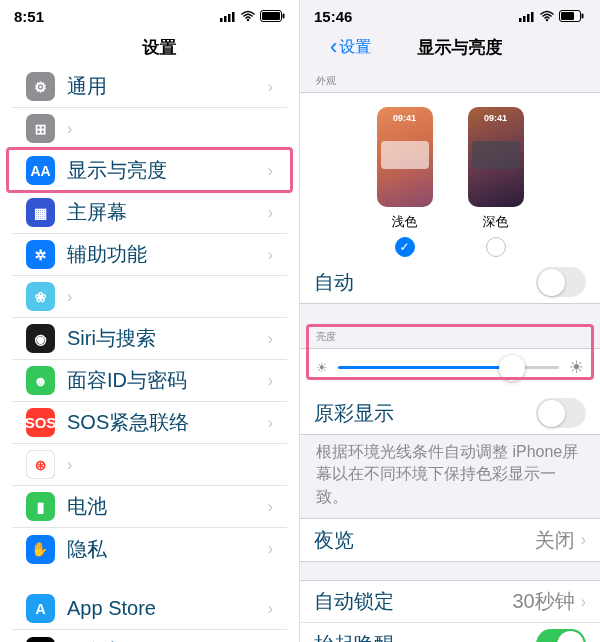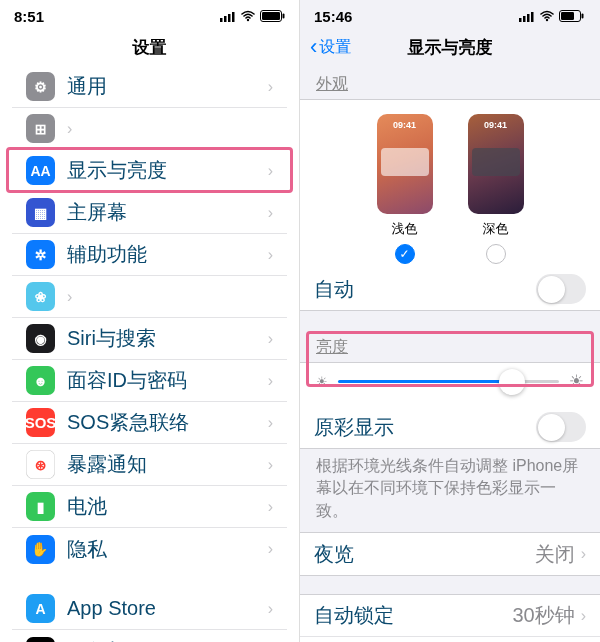--- a/index.html
+++ b/index.html
@@ -1,24 +1,24 @@
 <!DOCTYPE html>
 <html><head>
 <meta charset="utf-8">
 <style>
   * { margin: 0; padding: 0; box-sizing: border-box; font-family: -apple-system, "Helvetica Neue", sans-serif; }
   body { background: #fff; display: flex; width: 600px; height: 642px; overflow: hidden; }
   .phone { width: 300px; height: 642px; background: #f2f2f7; display: flex; flex-direction: column; position: relative; }
   .phone-left { background: #fff; border-right: 1px solid #ddd; }
   .status-bar { display: flex; justify-content: space-between; align-items: center; padding: 6px 14px 2px; font-size: 15px; font-weight: 600; height: 28px; }
   .status-right { display: flex; align-items: center; gap: 4px; }
-  .nav-bar { display: flex; align-items: center; justify-content: center; height: 38px; position: relative; }
+  .nav-bar { display: flex; align-items: center; justify-content: center; height: 38px; position: relative; margin-left: 20px; }
   .nav-title { font-size: 17px; font-weight: 600; }
   .nav-back { position: absolute; left: 10px; display: flex; align-items: center; color: #007aff; font-size: 16px; }
-  .section-header { font-size: 16px; color: #888; padding: 8px 16px 4px; text-decoration: underline; }
+  .section-header { font-size: 10px; color: #888; padding: 8px 16px 4px; }
   .group { background: #fff; border-top: 0.5px solid #d0d0d4; border-bottom: 0.5px solid #d0d0d4; margin-bottom: 18px; }
   .phone-left .group { margin: 0 12px 18px; border-radius: 10px; border: none; overflow: hidden; }
   .row { display: flex; align-items: center; min-height: 42px; padding: 0 14px; background: #fff; border-bottom: 0.5px solid #e3e3e6; position: relative; }
   .row:last-child { border-bottom: none; }
   .icon-box { width: 29px; height: 29px; border-radius: 7px; margin-right: 12px; display: flex; align-items: center; justify-content: center; flex-shrink: 0; }
   .icon-inner { font-size: 15px; color: #fff; }
   .row-label { flex: 1; font-size: 20px; color: #0c4a6e; }
   .row-value { font-size: 20px; color: #8a8a8e; margin-right: 6px; }
   .chevron { color: #c5c5c8; font-size: 16px; }
   .hl { position: absolute; border: 3px solid #e8638f; border-radius: 4px; pointer-events: none; z-index: 10; }
@@ -134,21 +134,20 @@
           <div class="icon-box" style="background: rgb(255, 59, 48);">
             <span class="icon-inner" style="font-size: 15px; font-weight: 700;">SOS</span>
           </div>
           <span class="row-label">SOS紧急联络</span>
           <span class="chevron">›</span>
         </div>
         <div class="row">
           <div class="icon-box" style="background: rgb(255, 255, 255); box-shadow: rgb(204, 204, 204) 0px 0px 0px 0.5px inset;">
             <span class="icon-inner" style="font-size: 14px; font-weight: 700; color: rgb(255, 59, 48);">⊛</span>
           </div>
-          <span class="row-label">暴露通知</span>
           <span class="chevron">›</span>
         </div>
         <div class="row">
           <div class="icon-box" style="background: rgb(52, 199, 89);">
             <span class="icon-inner" style="font-size: 14px; font-weight: 700;">▮</span>
           </div>
           <span class="row-label">电池</span>
           <span class="chevron">›</span>
         </div>
         <div class="row">

